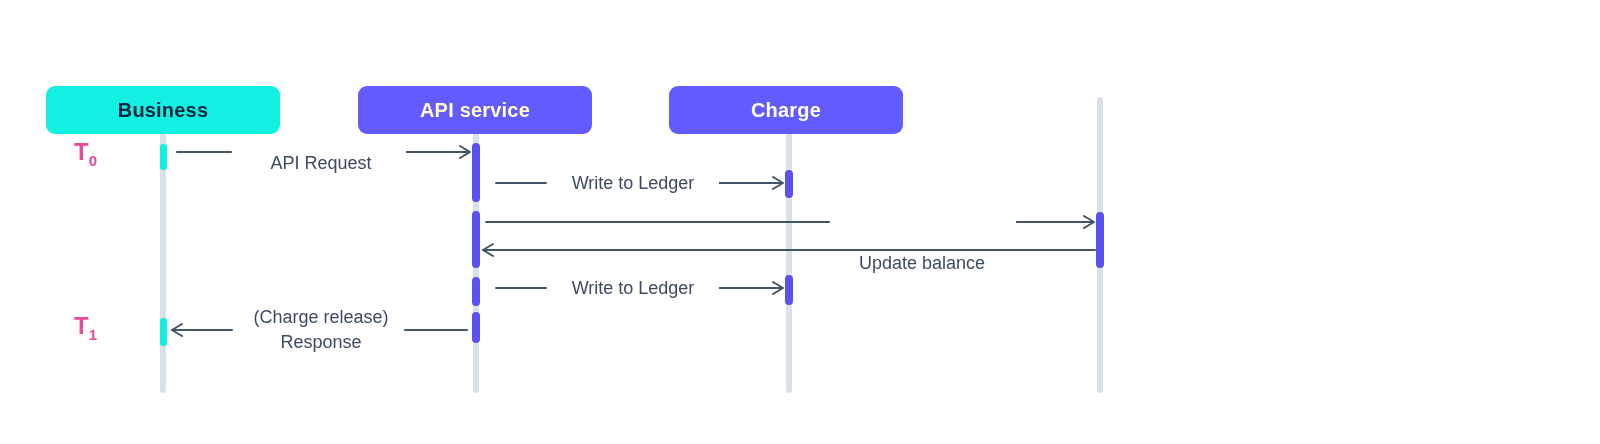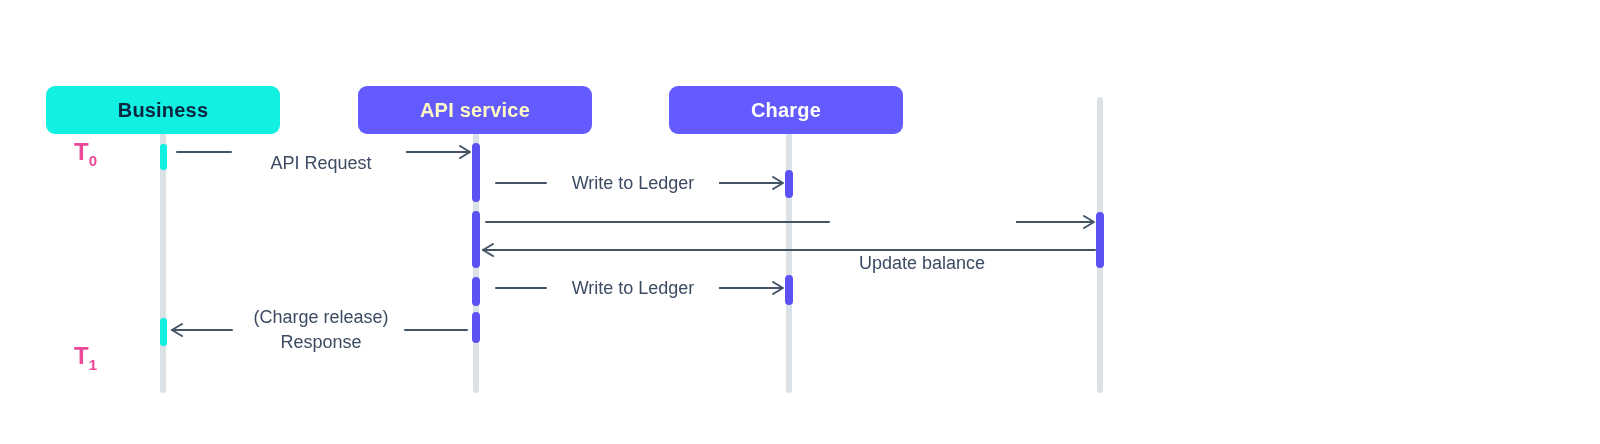--- a/index.html
+++ b/index.html
@@ -105,21 +105,21 @@
   <div class="actor-box actor-api">
     <span>API service</span>
   </div>
   <div class="actor-box actor-ledger">
     <span>Charge</span>
   </div>
 
   <div class="time-label" style="top:138px;">
     <span>T</span><sub>0</sub>
   </div>
-  <div class="time-label" style="top:312px;margin-top:30px;">
+  <div class="time-label" style="top:312px;">
     <span>T</span><sub>1</sub>
   </div>
 
   <div class="act-bar cyan" style="left:160px; top:144px; height:26px;"></div>
   <div class="act-bar cyan" style="left:160px; top:318px; height:28px;"></div>
 
   <div class="act-bar" style="left:472px; top:143px; height:59px;"></div>
   <div class="act-bar" style="left:472px; top:211px; height:57px;"></div>
   <div class="act-bar" style="left:472px; top:277px; height:29px;"></div>
   <div class="act-bar" style="left:472px; top:312px; height:31px;"></div>

